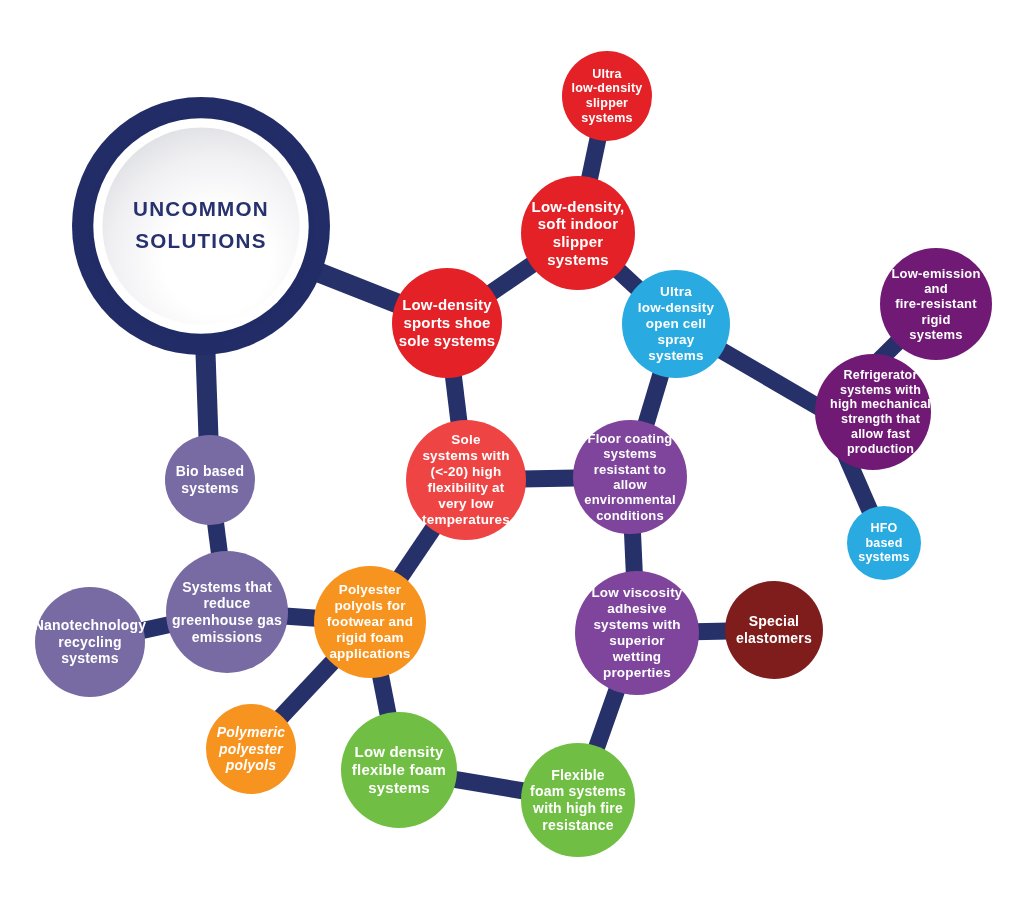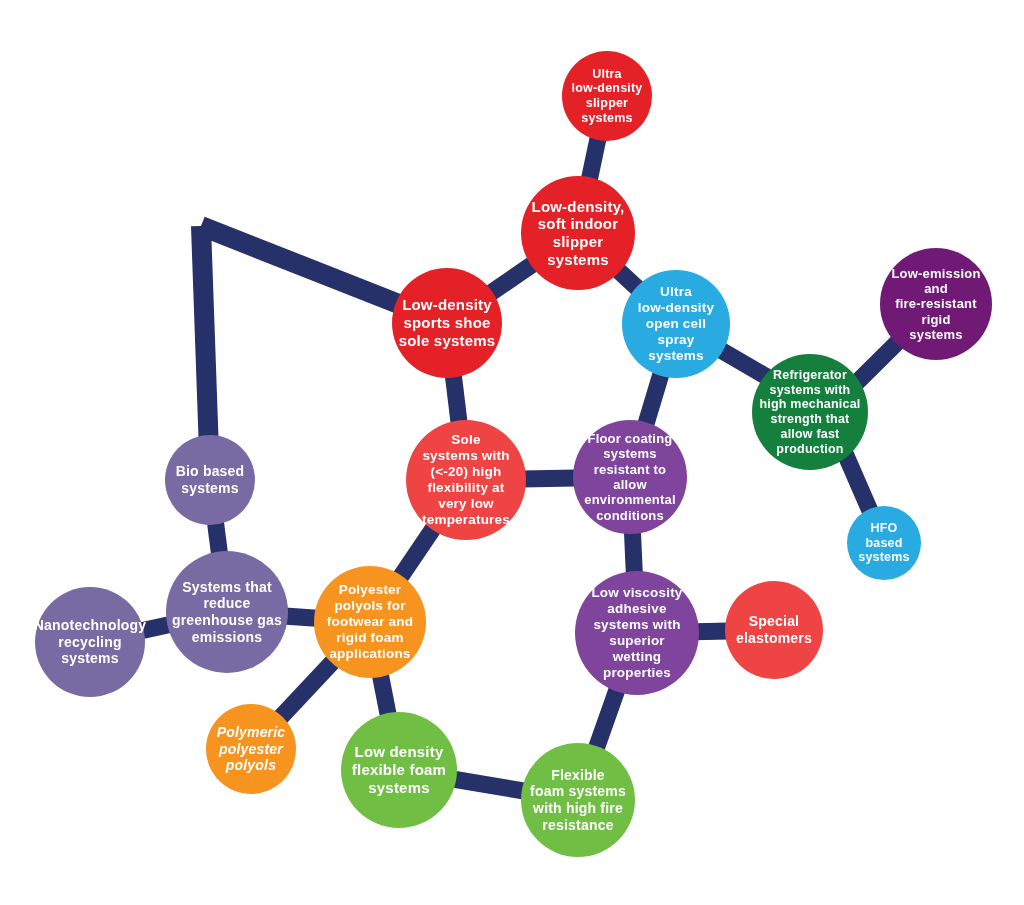--- a/index.html
+++ b/index.html
@@ -120,21 +120,21 @@
 spray
 systems</span>
       </div>
       <div class="node" style="left: 880px; top: 248px; width: 112px; height: 112px; background: #701a75;">
         <span class="label" style="font-size: 13px;">Low-emission
 and
 fire-resistant
 rigid
 systems</span>
       </div>
-      <div class="node" style="left: 752px; top: 354px; width: 116px; height: 116px; background: #15803d;">
+      <div class="node" style="left: 815px; top: 354px; width: 116px; height: 116px; background: #701a75; justify-content: flex-end;">
         <span class="label" style="font-size: 12.5px;">Refrigerator
 systems with
 high mechanical
 strength that
 allow fast
 production</span>
       </div>
       <div class="node" style="left: 847px; top: 506px; width: 74px; height: 74px; background: rgb(41, 171, 226); text-align: center;">
         <span class="label" style="font-size: 12.5px;">HFO
 based
@@ -149,21 +149,21 @@
 conditions</span>
       </div>
       <div class="node" style="left: 575px; top: 571px; width: 124px; height: 124px; background: rgb(127, 68, 155);">
         <span class="label" style="font-size: 13.5px;">Low viscosity
 adhesive
 systems with
 superior
 wetting
 properties</span>
       </div>
-      <div class="node" style="left: 725px; top: 581px; width: 98px; height: 98px; background: #ef4444;">
+      <div class="node" style="left: 725px; top: 581px; width: 98px; height: 98px; background: #7f1d1d;">
         <span class="label" style="font-size: 14px;">Special
 elastomers</span>
       </div>
       <div class="node" style="left: 165px; top: 435px; width: 90px; height: 90px; background: rgb(120, 107, 164);">
         <span class="label" style="font-size: 14px;">Bio based
 systems</span>
       </div>
       <div class="node" style="left: 166px; top: 551px; width: 122px; height: 122px; background: rgb(120, 107, 164);">
         <span class="label" style="font-size: 14px;">Systems that
 reduce
@@ -192,13 +192,21 @@
 flexible foam
 systems</span>
       </div>
       <div class="node" style="left: 521px; top: 743px; width: 114px; height: 114px; background: rgb(112, 191, 68);">
         <span class="label" style="font-size: 14px;">Flexible
 foam systems
 with high fire
 resistance</span>
       </div>
     </div>
+  <div class="hub" id="hub" style="left: 72px; top: 97px; width: 258px; height: 258px; background: rgb(34, 45, 104);">
+    <div class="hub-inner">
+      <div class="hub-core">
+        <span class="hub-title" style="color: rgb(38, 49, 109);">UNCOMMON
+SOLUTIONS</span>
+      </div>
+    </div>
+  </div>
 </div>
 
 </body></html>

